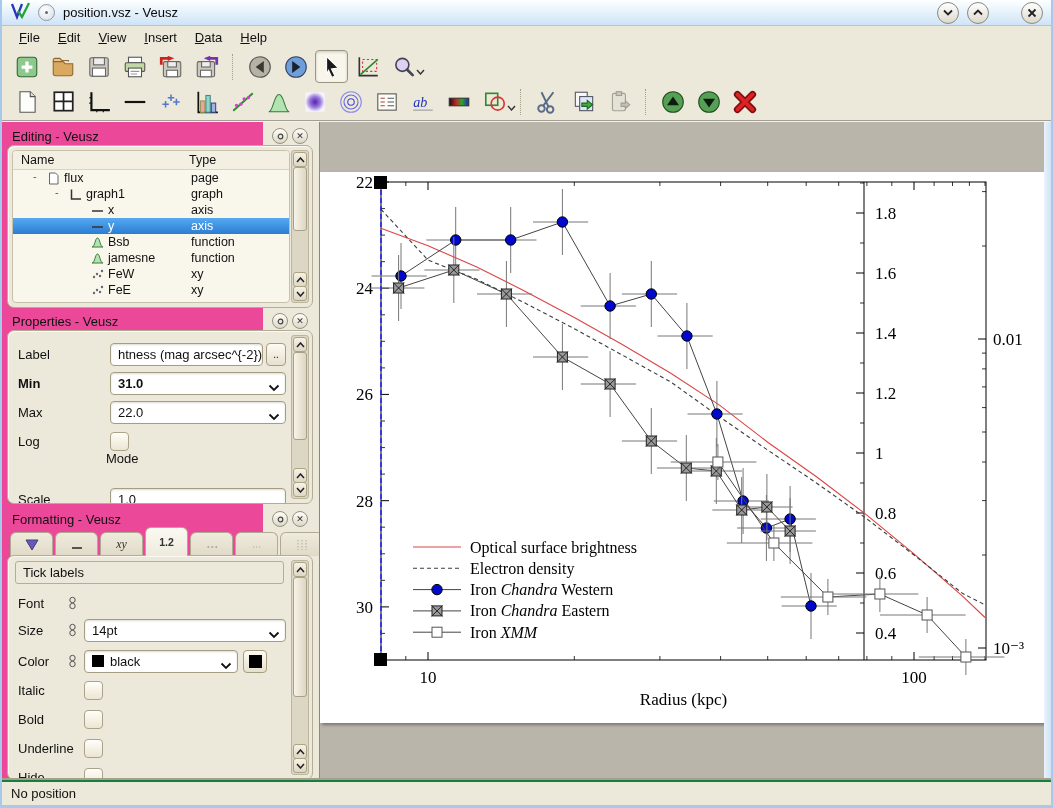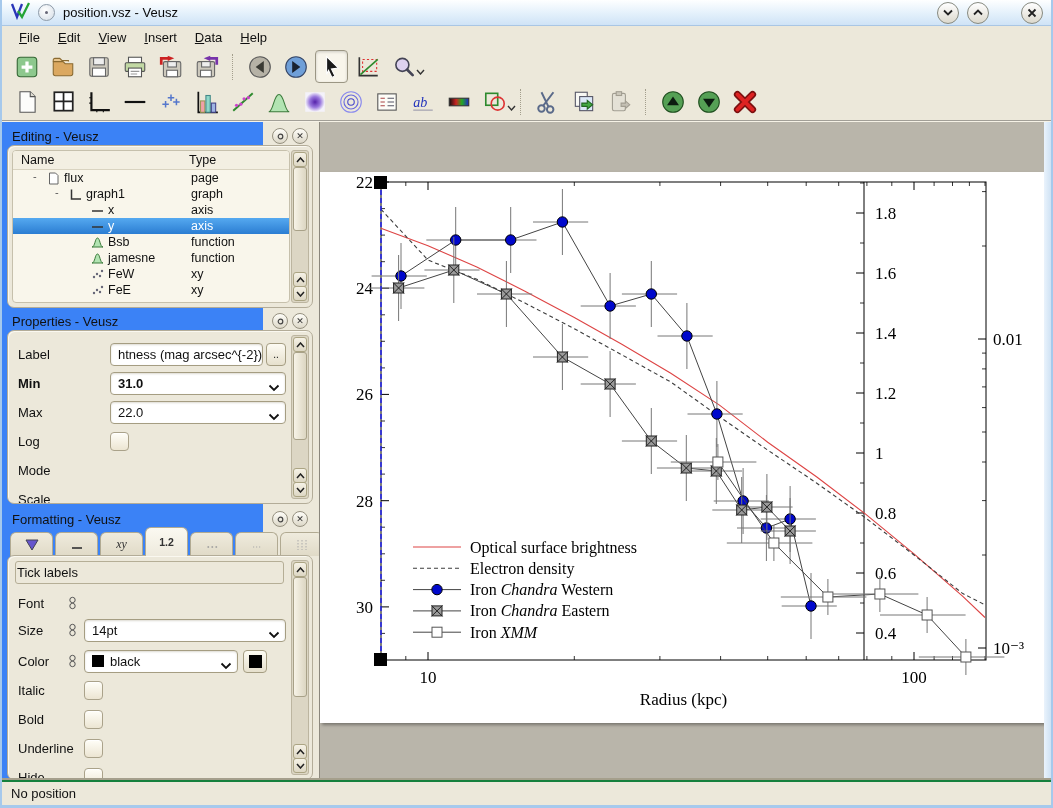--- a/index.html
+++ b/index.html
@@ -26,21 +26,21 @@
   
   .toolbar{position:absolute;left:0;right:0;display:flex;align-items:center;padding-left:8px;gap:3px}
   .tb1{top:49px;height:35px}
   .tb2{top:84px;height:36px;border-bottom:2px groove #f6f2e6}
   .tbtn{width:31px;height:31px;display:flex;align-items:center;justify-content:center;
         border:1px solid transparent;border-radius:4px;position:relative}
   .tbtn.pressed{border-color:#9b9684;background:#f8f5eb;box-shadow:inset 0 1px 3px rgba(0,0,0,.18)}
   .tbsep{width:1px;height:26px;border-left:1px dotted #a39e8c;margin:0 6px}
   .ddcaret{position:absolute;right:-6px;bottom:4px}
   
-  .dock{position:absolute;left:0;top:122px;width:261px;bottom:23px;background:#3b82f6}
+  .dock{position:absolute;left:0;top:122px;width:261px;bottom:23px;background:#ec4899}
   .panel{position:absolute;left:5px;width:306px}
   .panel-title{height:18px;display:flex;align-items:center;padding:0 5px;font-size:13px}
   .pt-btns{margin-left:auto;display:flex;gap:4px}
   .pt-btn{width:14px;height:14px;border-radius:50%;border:1px solid #969180;font-size:9px;line-height:12px;
     background:linear-gradient(#fefdf8,#ddd8c8);display:flex;align-items:center;justify-content:center;color:#333}
   .panel-body{position:absolute;left:0;right:0;bottom:2px;border:1px solid #b3ac98;border-radius:7px;
     background:#ece8da;box-shadow:inset 1px 1px 0 #faf8f0;overflow:hidden}
   
   .tree{position:absolute;left:4px;top:4px;right:22px;bottom:4px;background:#f9f6eb;
         border:1px solid #c6c0ac;border-radius:4px;overflow:hidden;font-size:12.5px}
@@ -77,21 +77,21 @@
   .swatch-btn i{display:block;width:13px;height:13px;background:#000}
   .checkbox{width:17px;height:17px;border:1px solid #aaa28a;border-radius:4px;flex:none;
       background:linear-gradient(#fffef8,#ece5d2);box-shadow:inset 0 1px 0 #fff}
   
   .tabs{position:absolute;left:3px;top:18px;height:28px;display:flex;align-items:flex-end}
   .tab{width:41px;height:23px;border:1px solid #b1aa92;border-bottom:none;border-radius:6px 6px 0 0;
       background:linear-gradient(#efebdd,#e0dac7);display:flex;align-items:center;justify-content:center;
       margin-right:2px;font-size:11px;color:#333}
   .tab.selected{height:28px;background:linear-gradient(#fbf9f1,#eeeadd);position:relative;z-index:3}
   .groupbox{position:absolute;left:7px;right:28px;top:5px;height:21px;border:1px solid #b5ae96;border-radius:3px;
-      display:flex;align-items:center;padding-left:1px;font-size:13px}
+      display:flex;align-items:center;padding-left:7px;font-size:13px}
   
   .main{position:absolute;left:317px;top:122px;right:0;bottom:23px;background:#b9b5aa;border-left:1px solid #8d897e}
   .page{position:absolute;left:0;top:50px;width:724px;height:551px;background:#fff;
         box-shadow:2px 2px 3px rgba(0,0,0,.35)}
   .right-strip{position:absolute;right:0;top:0;bottom:0;width:7px;
         background:linear-gradient(90deg,#eaf3fc,#cfe2f4)}
   
   .statusbar{position:absolute;left:0;right:0;bottom:0;height:23px;background:#ece8da;
       border-top:2px solid #15803d;box-shadow:0 -2px 0 #a59f8c;display:flex;align-items:center;padding-left:9px}
 </style>
@@ -557,25 +557,28 @@
                 <span>22.0</span>
                 <span class="chev"><svg width="12" height="8" viewBox="0 0 12 8">
                     <path d="M1.5 1.5L6 6l4.5-4.5" fill="none" stroke="#111" stroke-width="1.8"></path>
                   </svg></span>
               </div>
             </div>
             <div class="prow" style="top: 99px;">
               <span class="plabel">Log</span>
               <div class="checkbox" style="margin-left: 0px;"></div>
             </div>
-            <div class="prow" style="top: 128px;">
+            <div class="prow" style="top: 120px; flex-direction: column;">
               <span class="plabel">Mode</span>
             </div>
             <div class="prow" style="top: 157px;">
               <span class="plabel">Scale</span>
+              <div class="textinput">
+                <span>1.0</span>
+              </div>
             </div>
           </div>
         <div id="sb-properties">
             <div class="sb">
               <div class="sb-btn sb-top">
                 <svg width="9" height="6">
                   <path d="M1 5l3.5-4L8 5" fill="none" stroke="#222" stroke-width="1.5"></path>
                 </svg>
               </div>
               <div class="sb-thumb" style="top: 16px; height: 86px;"></div>

